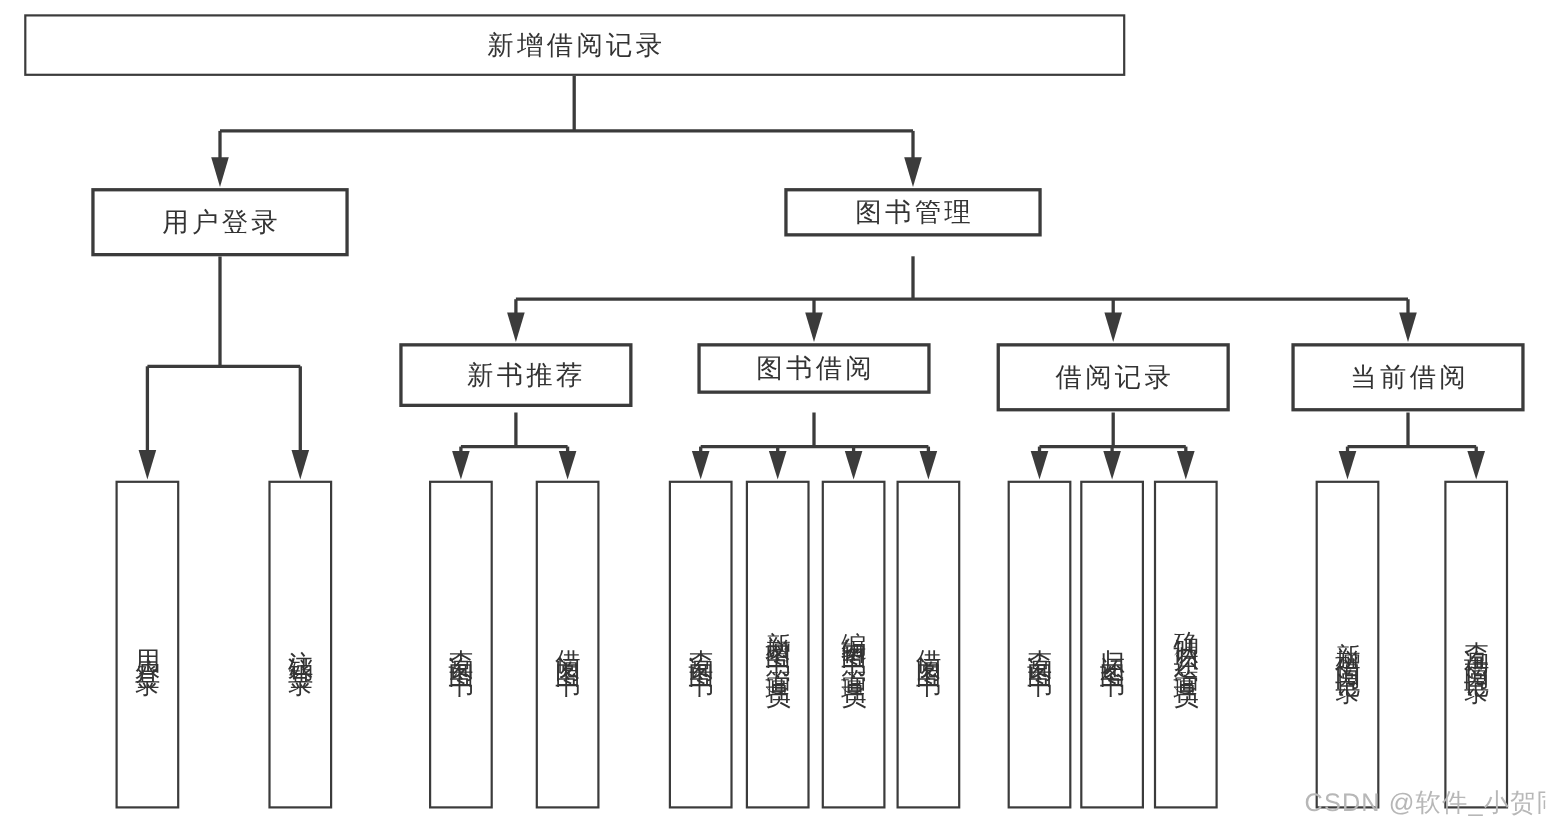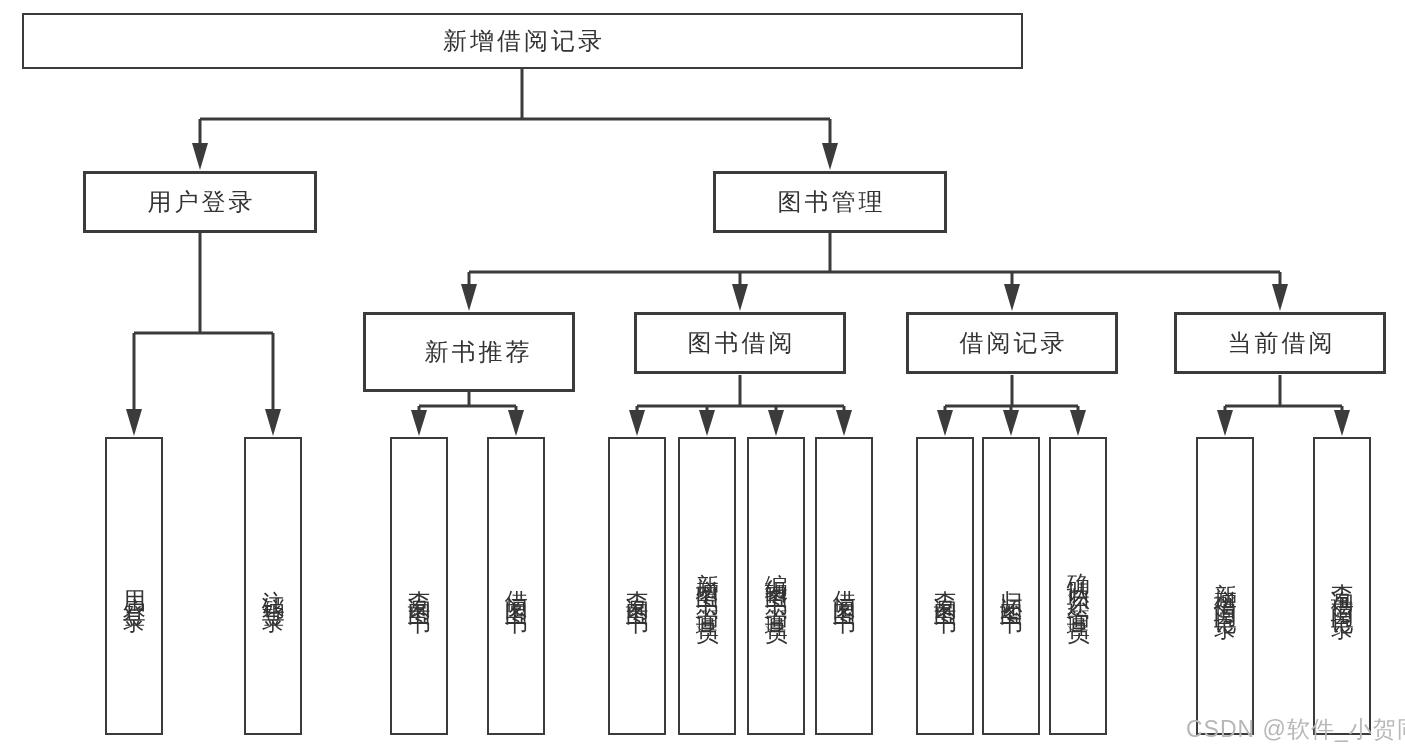--- a/index.html
+++ b/index.html
@@ -104,24 +104,24 @@
       <path d="M1225 406 V413"></path>
       <path d="M1342 406 V413"></path>
       <polygon points="1217,410 1233,410 1225,436"></polygon>
       <polygon points="1334,410 1350,410 1342,436"></polygon>
     </g>
   </svg>
 
   <div class="box h-label" style="left:22px;top:13px;width:1001px;height:56px;border-width:2.5px;">新增借阅记录</div>
 
   <div class="box h-label" style="left:83px;top:171px;width:234px;height:62px;">用户登录</div>
-  <div class="box h-label" style="left:713px;top:171px;width:234px;height:62px;">图书管理</div>
+  <div class="box h-label" style="left:713px;top:171px;width:234px;height:44px;">图书管理</div>
 
-  <div class="box h-label" style="left:363px;top:312px;width:212px;height:80px;padding-left:16px;">新书推荐</div>
-  <div class="box h-label" style="left:634px;top:312px;width:212px;height:62px;">图书借阅</div>
+  <div class="box h-label" style="left:363px;top:312px;width:212px;height:58px;padding-left:16px;">新书推荐</div>
+  <div class="box h-label" style="left:634px;top:312px;width:212px;height:46px;">图书借阅</div>
   <div class="box h-label" style="left:906px;top:312px;width:212px;height:62px;">借阅记录</div>
   <div class="box h-label" style="left:1174px;top:312px;width:212px;height:62px;">当前借阅</div>
 
   <div class="box vbox" style="left:105px;top:437px;width:58px;height:298px;">用户登录</div>
   <div class="box vbox" style="left:244px;top:437px;width:58px;height:298px;">注销登录</div>
 
   <div class="box vbox" style="left:390px;top:437px;width:58px;height:298px;">查询图书</div>
   <div class="box vbox" style="left:487px;top:437px;width:58px;height:298px;">借阅图书</div>
 
   <div class="box vbox" style="left:608px;top:437px;width:58px;height:298px;">查询图书</div>

